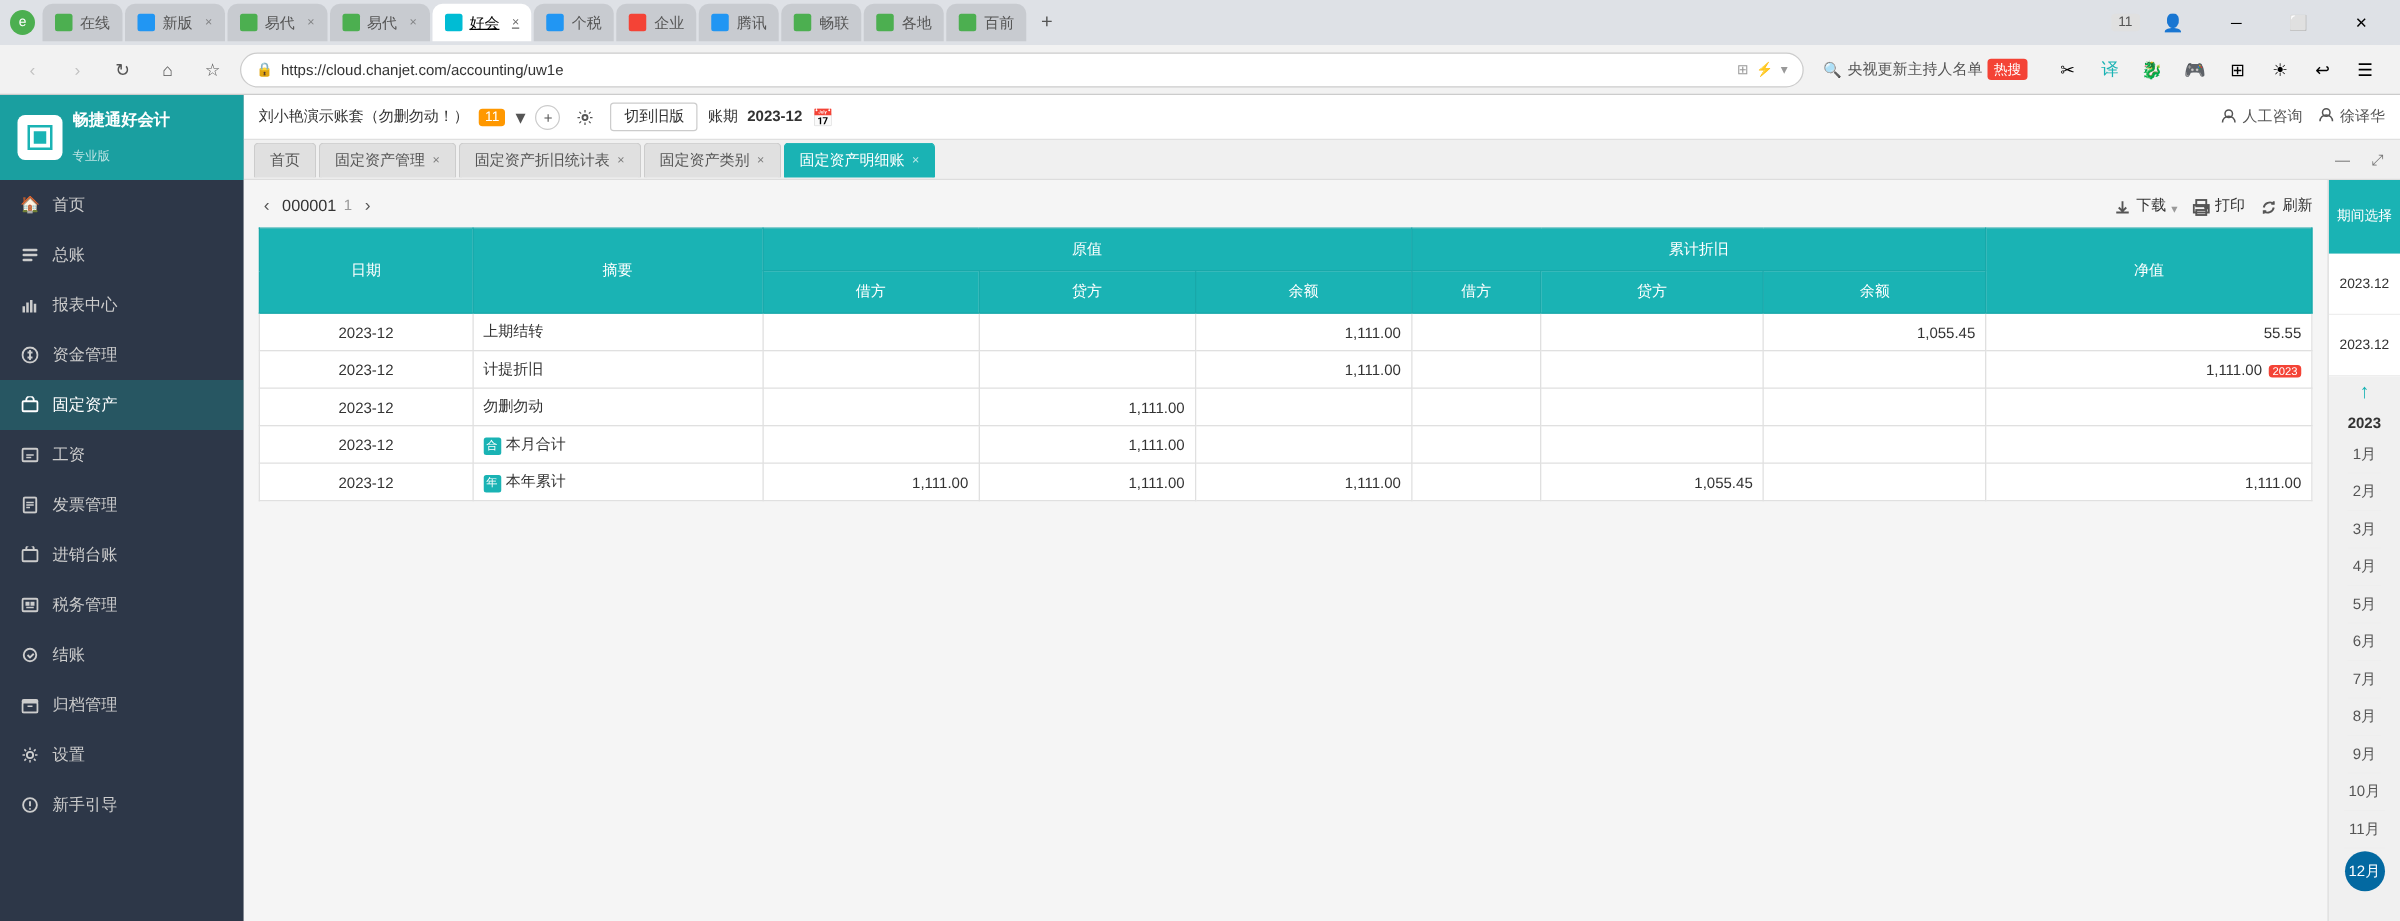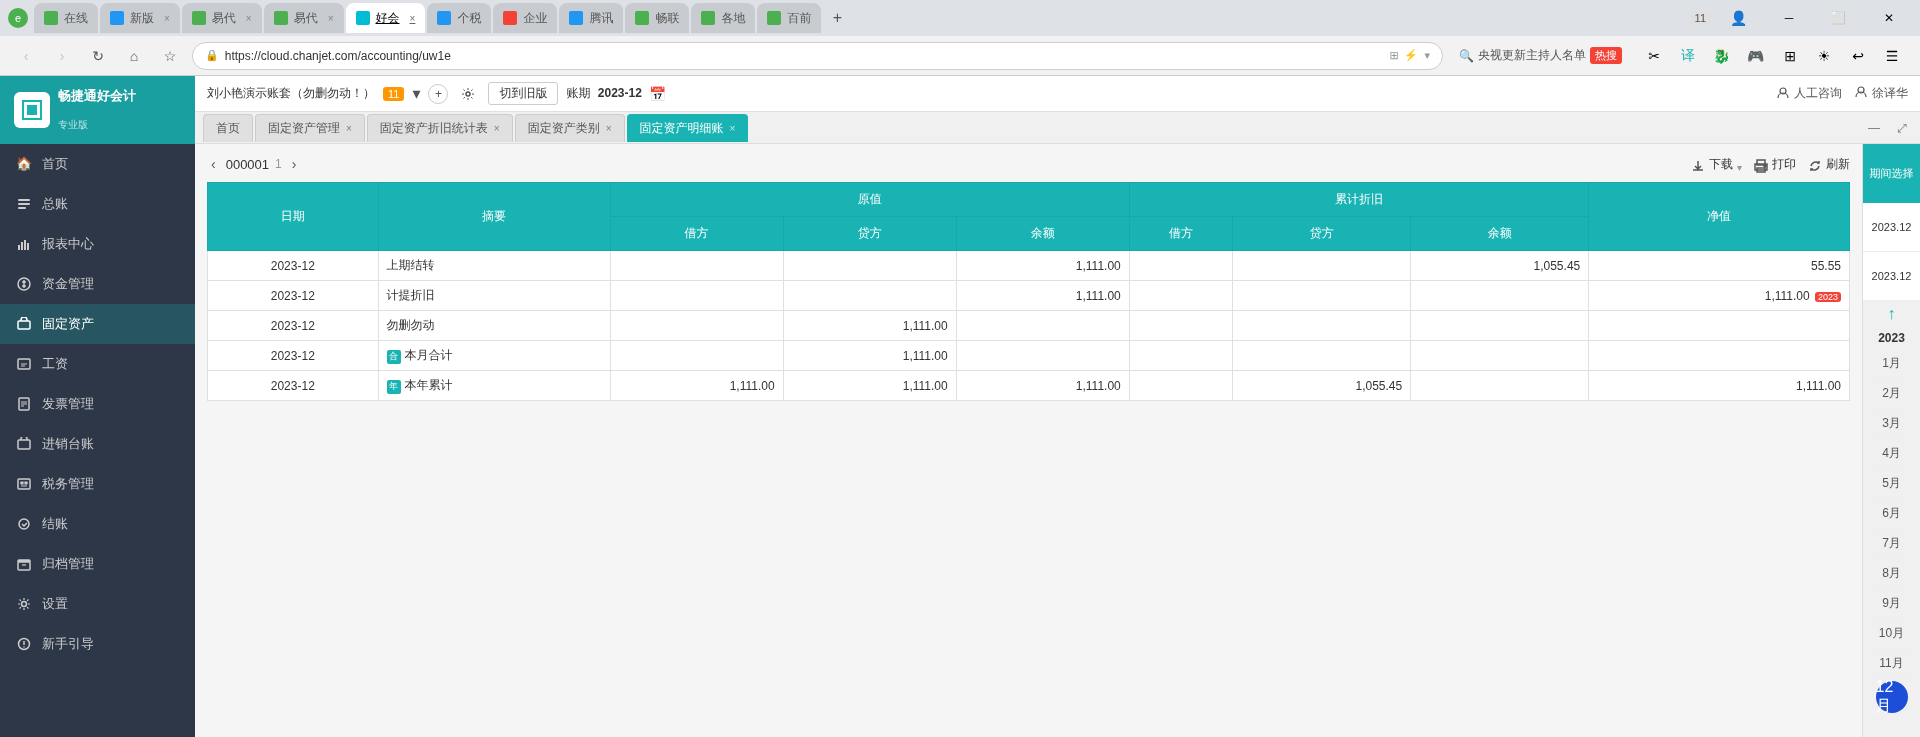--- a/index.html
+++ b/index.html
@@ -531,18 +531,18 @@
           <div class="period-month">2月</div>
           <div class="period-month">3月</div>
           <div class="period-month">4月</div>
           <div class="period-month">5月</div>
           <div class="period-month">6月</div>
           <div class="period-month">7月</div>
           <div class="period-month">8月</div>
           <div class="period-month">9月</div>
           <div class="period-month">10月</div>
           <div class="period-month">11月</div>
-          <div style="background:#1d4ed8;color:#fff;border-radius:50%;width:32px;height:32px;display:flex;align-items:center;justify-content:center;font-size:16px;margin:2px auto;cursor:pointer;">12月</div>
+          <div style="background:#0369a1;color:#fff;border-radius:50%;width:32px;height:32px;display:flex;align-items:center;justify-content:center;font-size:12px;margin:2px auto;cursor:pointer;">12月</div>
         </div>
       </div>
     </div>
   </div>
 </div>
 
 </body></html>

